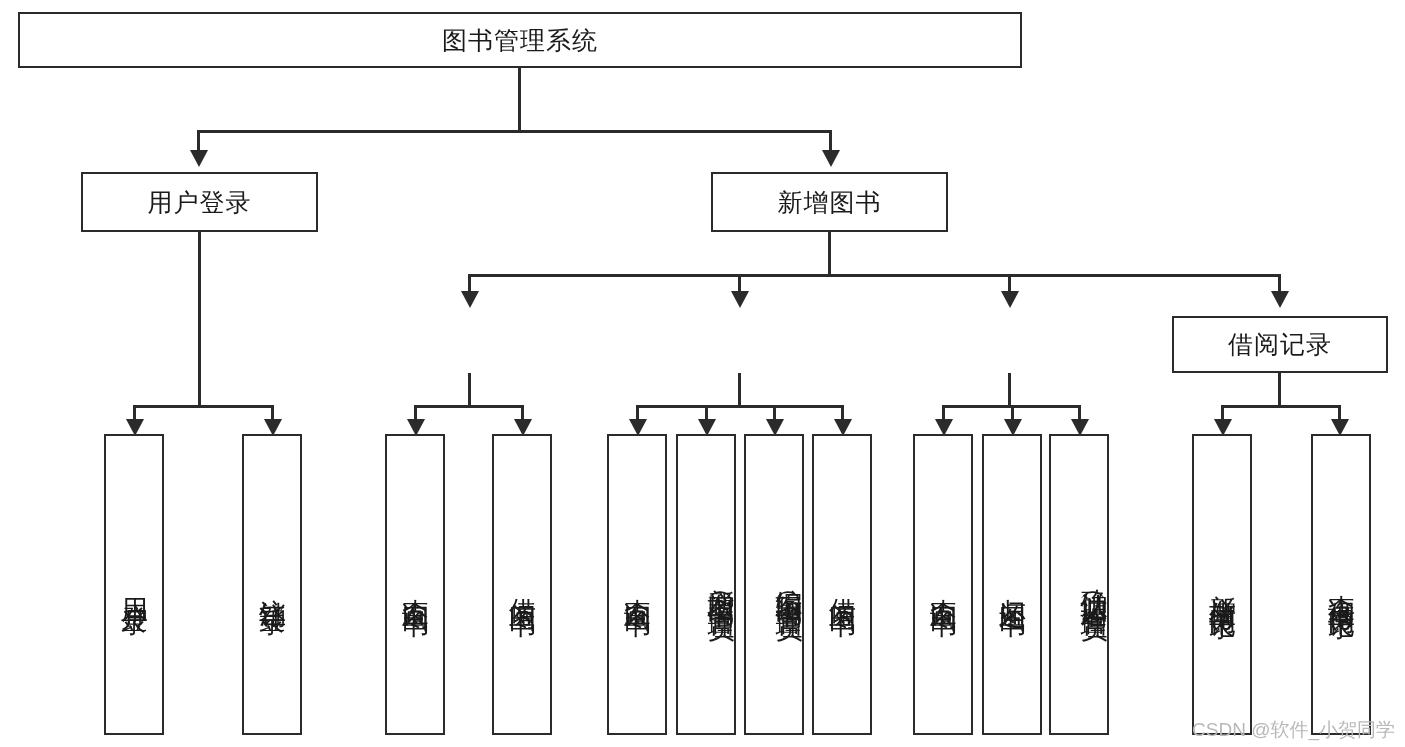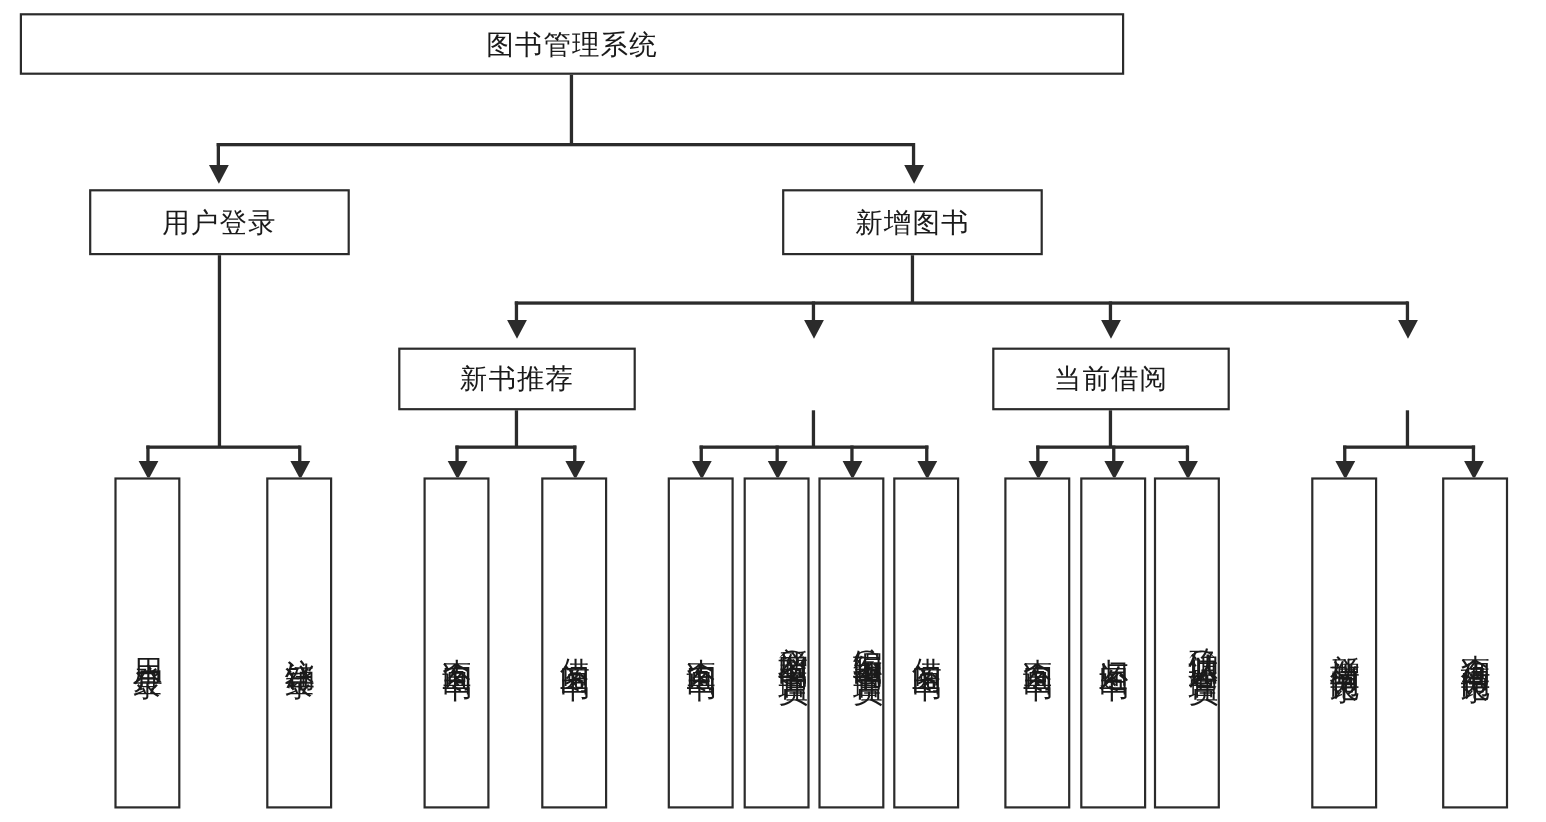--- a/index.html
+++ b/index.html
@@ -90,22 +90,21 @@
 
   <div class="vline" style="left:738px;top:274px;height:20px;"></div>
   <div class="arrow" style="left:731px;top:291px;"></div>
 
   <div class="vline" style="left:1008px;top:274px;height:20px;"></div>
   <div class="arrow" style="left:1001px;top:291px;"></div>
 
   <div class="vline" style="left:1278px;top:274px;height:20px;"></div>
   <div class="arrow" style="left:1271px;top:291px;"></div>
 
-  <div class="node h" style="left:362px;top:316px;width:216px;height:57px;">新书推荐</div>
-  <div class="node h" style="left:902px;top:316px;width:216px;height:57px;">当前借阅</div>
+  <div class="node h" style="left:1172px;top:316px;width:216px;height:57px;">借阅记录</div>
 
   <div class="vline" style="left:468px;top:373px;height:34px;"></div>
   <div class="hline" style="left:414px;top:405px;width:110px;"></div>
   <div class="vline" style="left:414px;top:405px;height:18px;"></div>
   <div class="arrow" style="left:407px;top:419px;"></div>
   <div class="vline" style="left:521px;top:405px;height:18px;"></div>
   <div class="arrow" style="left:514px;top:419px;"></div>
 
   <div class="vline" style="left:738px;top:373px;height:34px;"></div>
   <div class="hline" style="left:636px;top:405px;width:208px;"></div>
@@ -145,14 +144,15 @@
   <div class="node v topalign" style="left:744px;top:434px;width:60px;height:301px;">编辑图书（管理员）</div>
   <div class="node v" style="left:812px;top:434px;width:60px;height:301px;">借阅图书</div>
 
   <div class="node v" style="left:913px;top:434px;width:60px;height:301px;">查询图书</div>
   <div class="node v" style="left:982px;top:434px;width:60px;height:301px;">归还图书</div>
   <div class="node v topalign" style="left:1049px;top:434px;width:60px;height:301px;">确认归还（管理员）</div>
 
   <div class="node v" style="left:1192px;top:434px;width:60px;height:301px;">新增借阅记录</div>
   <div class="node v" style="left:1311px;top:434px;width:60px;height:301px;">查询借阅记录</div>
 
+  <div class="watermark">CSDN @软件_小贺同学</div>
 
 </div>
 
 </body></html>

